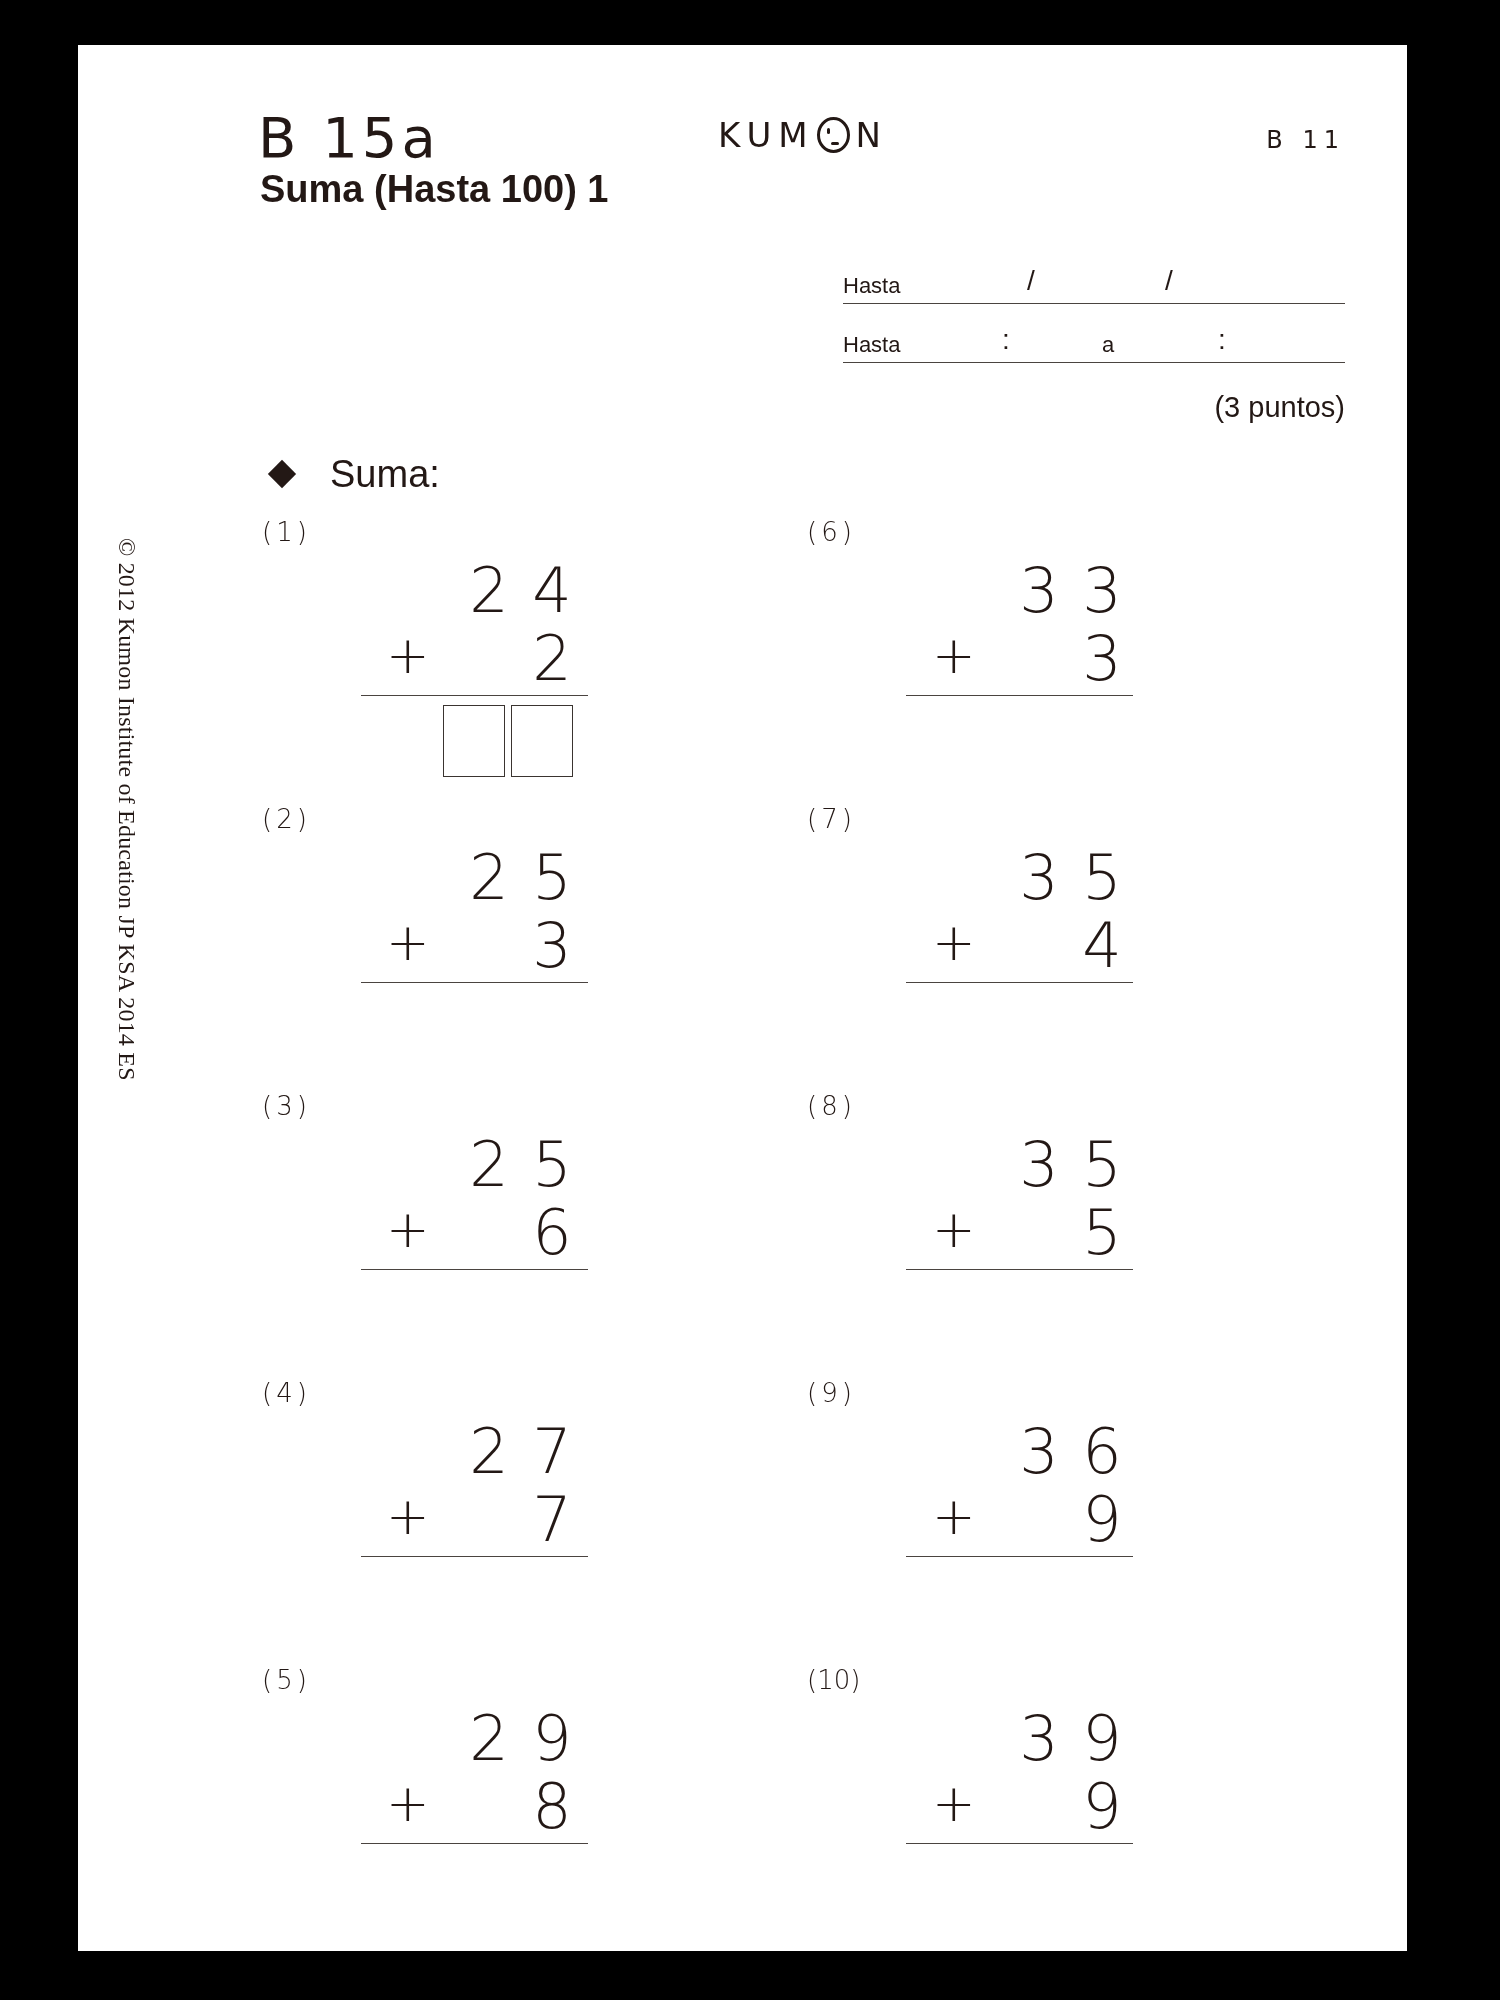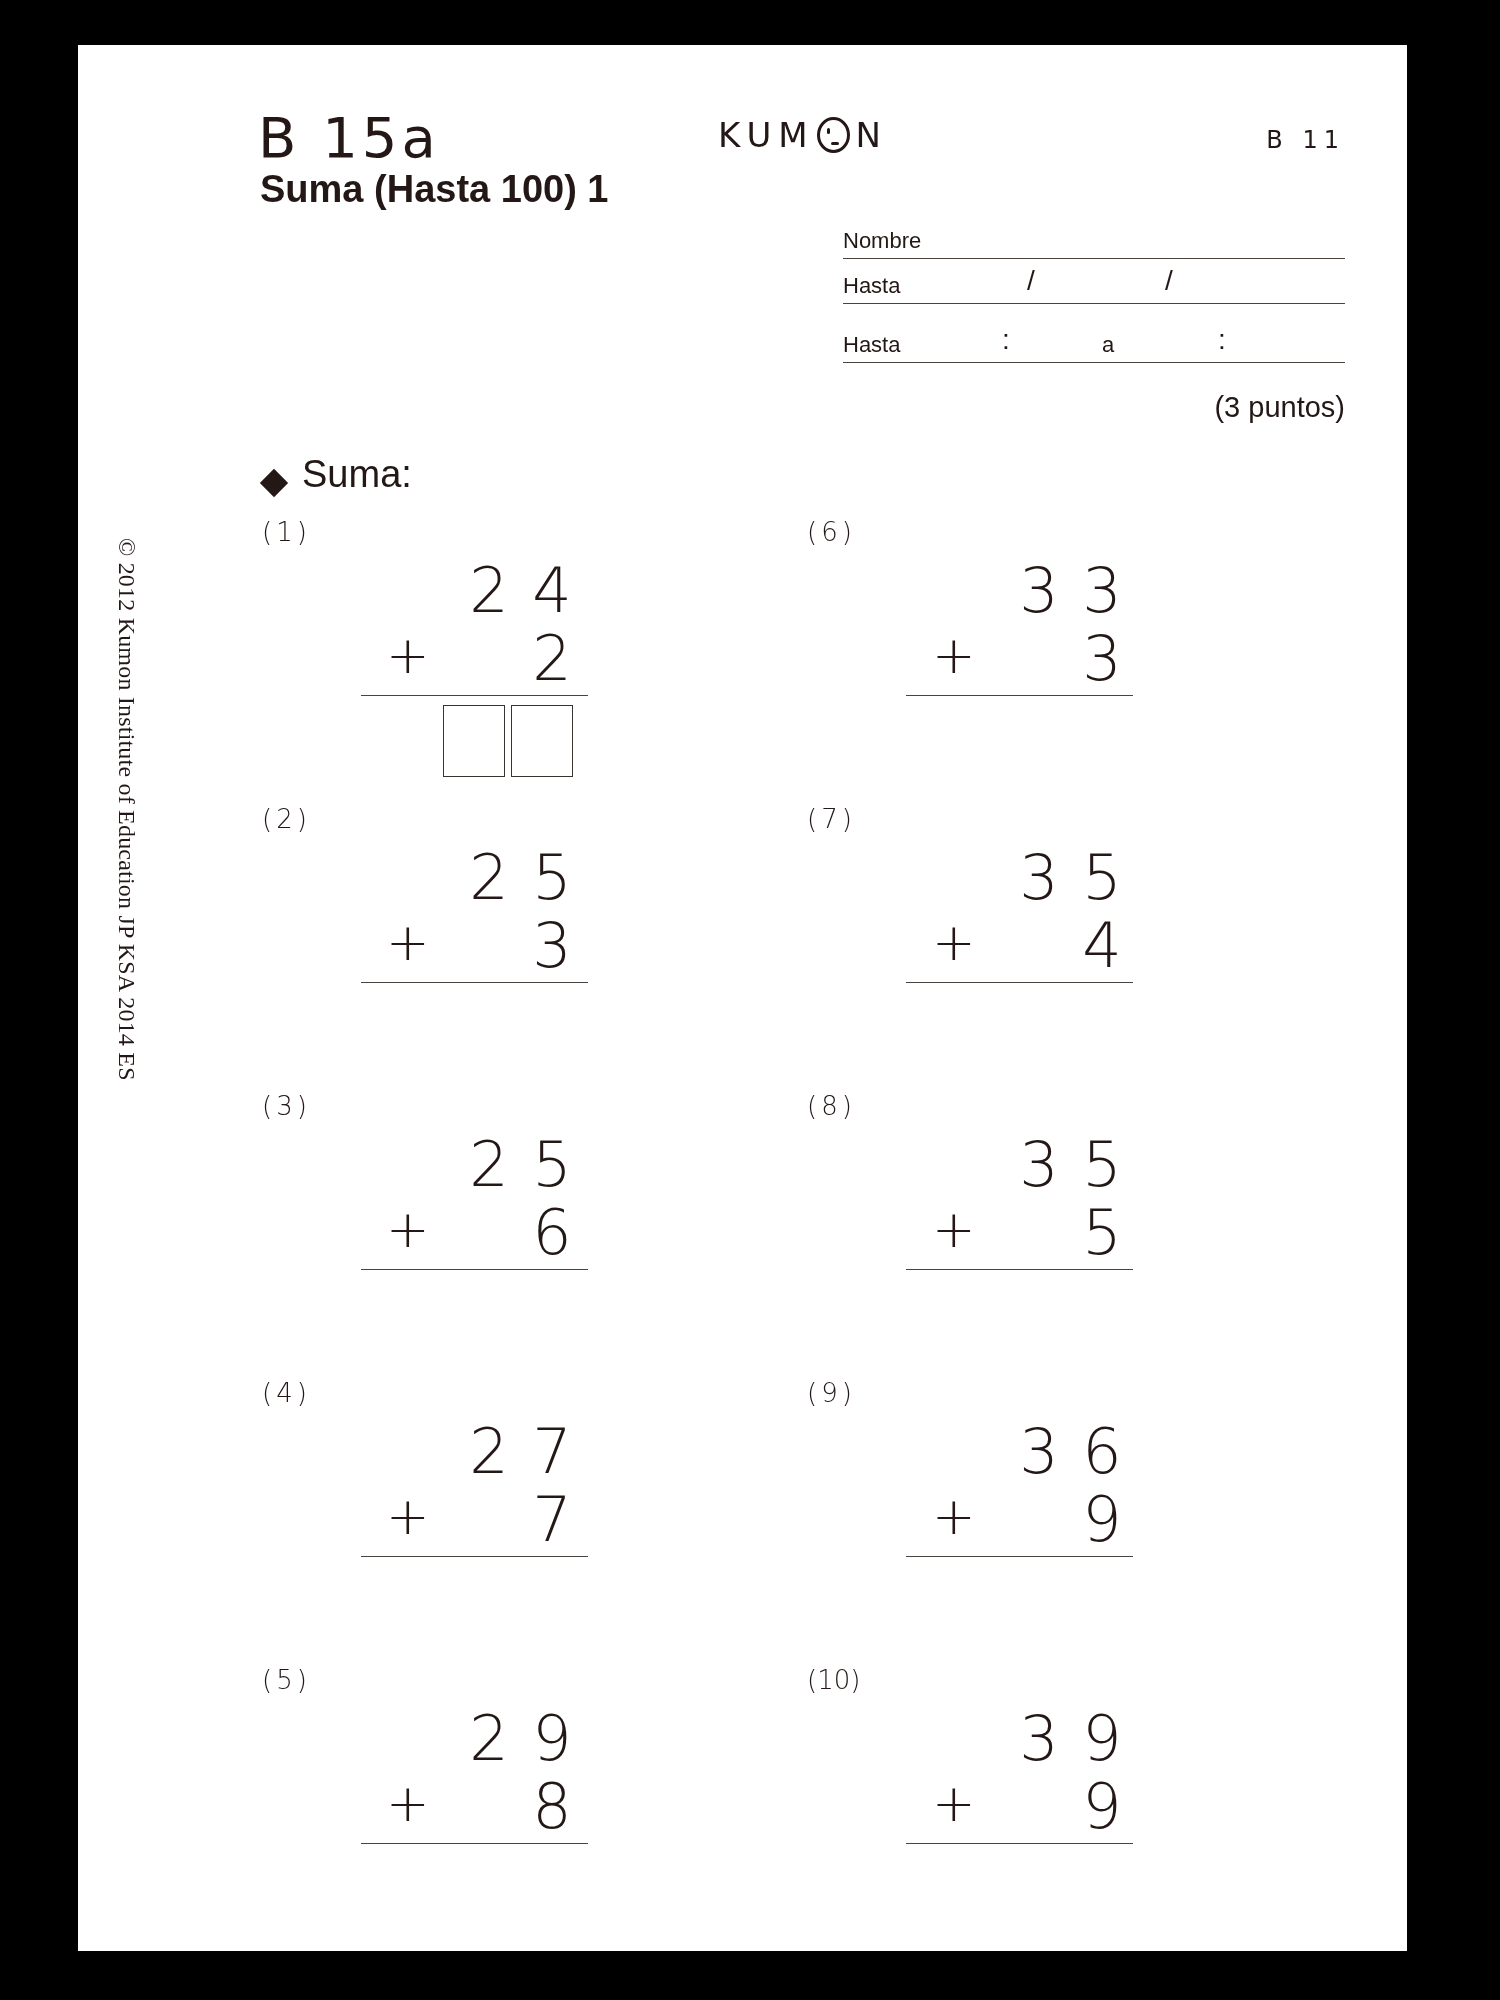--- a/index.html
+++ b/index.html
@@ -9,21 +9,21 @@
     .code-big { left:180px; top:65px; font-family:"DejaVu Sans", sans-serif; font-size:56px; font-weight:400; letter-spacing:4px; line-height:1; }
     .subtitle { left:182px; top:125px; font-size:38px; font-weight:700; line-height:1; }
     .logo { left:640px; top:72px; font-family:"DejaVu Sans", sans-serif; font-size:34px; letter-spacing:7px; font-weight:400; line-height:1; display:flex; align-items:center; }
     .logo .face { display:inline-block; width:33px; height:36px; border:3px solid #231815; border-radius:50%; position:relative; margin:0 6px 0 2px; box-sizing:border-box; }
     .logo .face i { position:absolute; background:#231815; display:block; }
     .code-small { right:62px; top:83px; font-family:"DejaVu Sans", sans-serif; font-size:24px; letter-spacing:6px; line-height:1; }
     .field { left:765px; width:502px; border-bottom:1.5px solid #4a4440; height:45px; font-size:22px; }
     .field .lbl { position:absolute; left:0; bottom:4px; }
     .field .sep { position:absolute; bottom:6px; font-size:28px; }
     .points { right:62px; top:348px; font-size:29px; line-height:1; }
-    .instr { left:180px; top:410px; font-size:38px; line-height:1; display:flex; align-items:flex-end; }
+    .instr { left:188px; top:410px; font-size:38px; line-height:1; display:flex; align-items:center;gap:20px; }
     .instr .diamond { display:inline-block; width:20px; height:20px; background:#231815; transform:rotate(45deg); margin:0 18px 0 6px; }
     .copyright { left:10px; top:493px; width:70px; height:640px; }
     .copyright span { position:absolute; left:52px; top:0; transform-origin:0 0; transform:rotate(90deg); white-space:nowrap; font-family:"Liberation Serif", serif; font-size:24px; letter-spacing:0.2px; }
     .problem { position:absolute; width:360px; height:260px; }
     .problem .num { position:absolute; left:0; top:0; font-family:"DejaVu Sans", sans-serif; font-size:26px; letter-spacing:4px; font-weight:300; color:#231815; }
     .problem .digits { position:absolute; font-family:"DejaVu Sans", sans-serif; font-size:62px; font-weight:300; line-height:1; }
     .problem .d { position:absolute; width:40px; text-align:center; }
     .problem .plus { position:absolute; font-family:"DejaVu Sans", sans-serif; font-size:52px; font-weight:300; line-height:1; }
     .problem .rule { position:absolute; height:0; border-top:1.8px solid #4a4440; }
     .problem .box { position:absolute; width:62px; height:72px; border:1.5px solid #3a3430; box-sizing:border-box; }
@@ -40,23 +40,20 @@
     <span>KUM</span>
     <span class="face">
       <i style="left:7px;top:8px;width:3px;height:6px;border-radius:2px;"></i>
       <i style="left:11px;top:22px;width:8px;height:3px;border-radius:2px;"></i>
     </span>
     <span>N</span>
   </div>
 
   <div class="abs code-small">B 11</div>
 
-  <div class="abs field" style="top:168px;">
-    <span class="lbl">Nombre</span>
-  </div>
   <div class="abs field" style="top:213px;">
     <span class="lbl">Hasta</span>
     <span class="sep" style="left:184px;">/</span>
     <span class="sep" style="left:322px;">/</span>
   </div>
   <div class="abs field" style="top:272px;">
     <span class="lbl">Hasta</span>
     <span class="sep" style="left:159px;">:</span>
     <span class="sep" style="left:259px;font-size:22px;bottom:4px;">a</span>
     <span class="sep" style="left:375px;">:</span>

